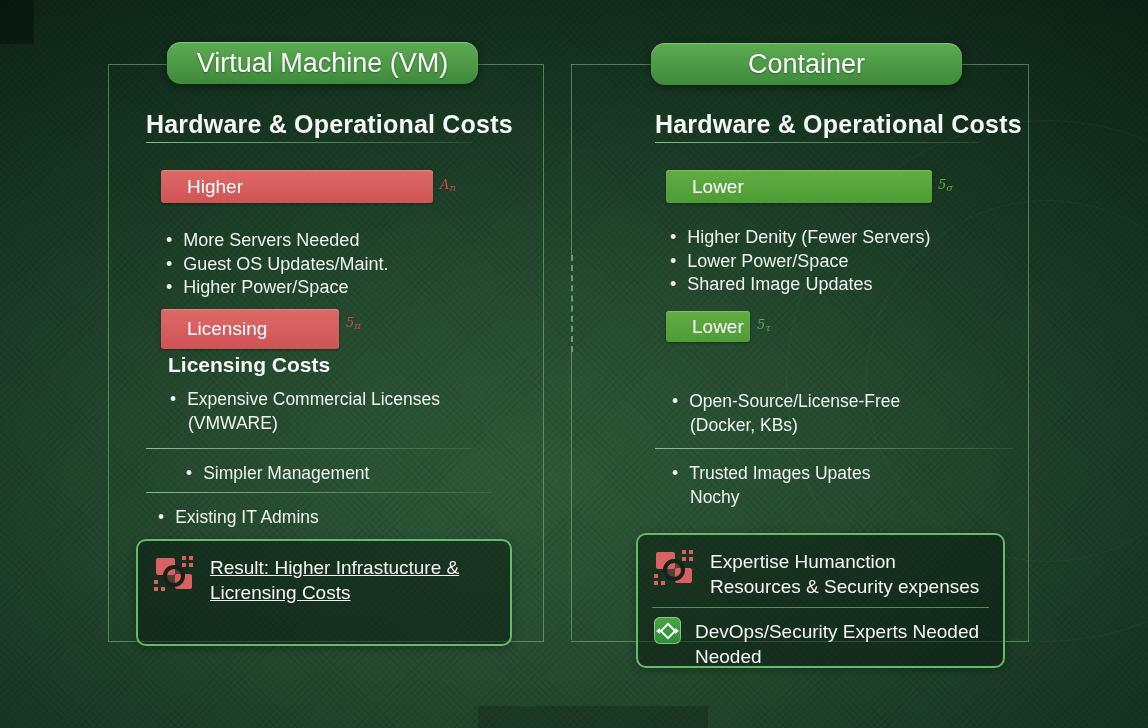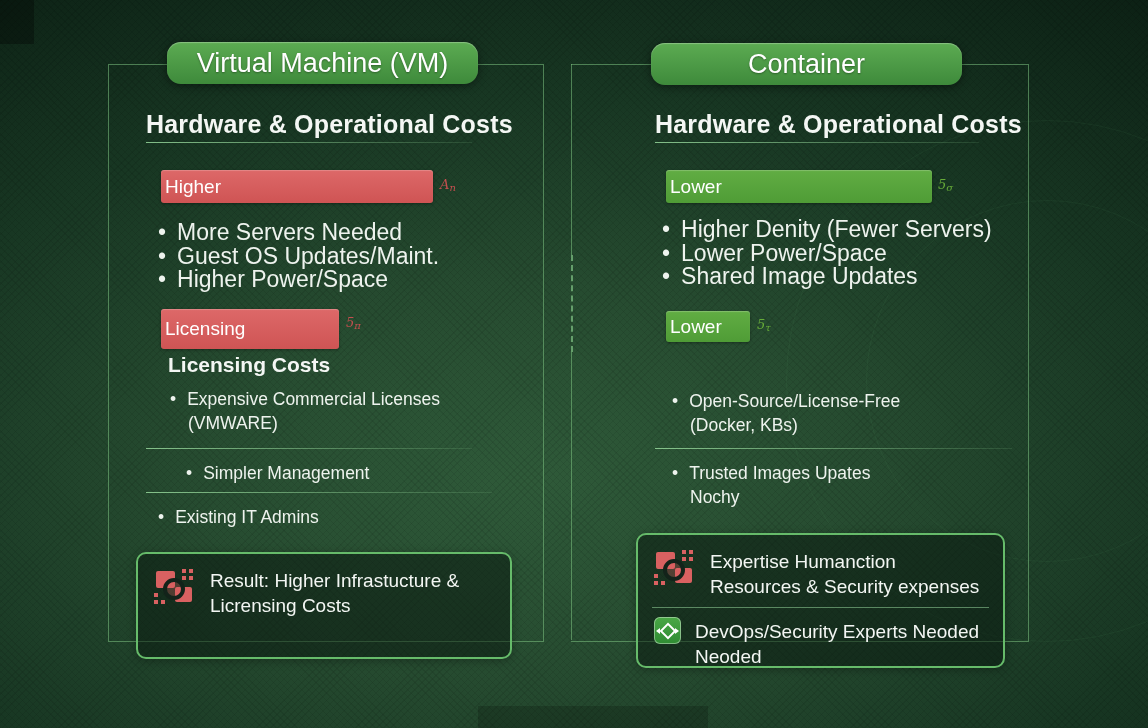--- a/index.html
+++ b/index.html
@@ -29,30 +29,30 @@
     background:linear-gradient(180deg,#5cab52,#3e8a3b);
     box-shadow:0 2px 8px rgba(0,0,0,.45), inset 0 1px 1px rgba(255,255,255,.28);
     display:flex;align-items:center;justify-content:center;
     font-size:27px;color:#fff;text-shadow:0 1px 2px rgba(0,0,0,.35);
   }
   .sec-head{position:absolute;font-size:25px;font-weight:bold;color:#f4f7f4;letter-spacing:.2px;}
   .uline{position:absolute;height:1px;
     background:linear-gradient(90deg, rgba(150,215,155,.85), rgba(150,215,155,.12));}
   
   .bar{position:absolute;display:flex;align-items:center;border-radius:3px;
-    font-size:19px;color:#fff;padding-left:4px;box-sizing:border-box;
+    font-size:19px;color:#fff;padding-left:26px;box-sizing:border-box;
     box-shadow:0 1px 3px rgba(0,0,0,.35), inset 0 1px 1px rgba(255,255,255,.22);}
   .bar.red{background:linear-gradient(180deg,#dd6868,#cf5454);}
   .bar.green{background:linear-gradient(180deg,#61ad43,#4f9c36);}
   .ann{position:absolute;font-family:"DejaVu Serif",serif;font-style:italic;font-size:13px;}
   .ann .ann-sub{font-size:10px;vertical-align:-2px;}
   .ann.red{color:#c44f4f;}
   .ann.green{color:#67ac39;}
   
-  ul.blist{position:absolute;list-style:none;margin:0;padding:0;font-size:23px;}
+  ul.blist{position:absolute;list-style:none;margin:8px;padding:0;font-size:18px;}
   ul.blist li{line-height:23.5px;}
   ul.blist li::before{content:"•";margin-right:11px;}
   .bullet{position:absolute;font-size:17.5px;line-height:23.5px;}
   .bullet::before{content:"•";margin-right:11px;}
   .bullet .l2{display:block;padding-left:18px;}
   .sub-head{position:absolute;font-size:21px;font-weight:bold;color:#f4f7f4;}
   
   .obox{position:absolute;border:2px solid #66bb6a;border-radius:10px;
     background:rgba(8,22,13,.5);box-sizing:border-box;box-shadow:0 2px 10px rgba(0,0,0,.3);}
   .obox-row{display:flex;align-items:flex-start;gap:14px;padding:12px 16px;}
@@ -122,21 +122,21 @@
 
   <div class="sub-head" style="left:168px;top:353px;">Licensing Costs</div>
 
   <div class="bullet" style="left:170px;top:388px;width:300px;"><span>Expensive Commercial Licenses</span><span class="l2">(VMWARE)</span></div>
 
   <div class="uline" style="left:146px;top:448px;width:326px;"></div>
   <div class="bullet" style="left:186px;top:462px;">Simpler Management</div>
   <div class="uline" style="left:146px;top:492px;width:346px;"></div>
   <div class="bullet" style="left:158px;top:506px;">Existing IT Admins</div>
 
-  <div class="obox" style="left:136px;top:552px;width:376px;height:107px;">
+  <div class="obox" style="left:136px;top:539px;width:376px;height:107px;text-decoration:underline;">
     <div class="obox-row">
       <span class="ci">
         <i class="sq-a"></i>
           <i class="sq-b"></i>
           <i class="ring" style="background:rgba(217,97,97,.3);"></i>
         <i class="d" style="left:28px;top:3px;"></i>
           <i class="d" style="left:35px;top:3px;"></i>
         <i class="d" style="left:28px;top:10px;"></i>
           <i class="d" style="left:35px;top:10px;"></i>
         <i class="d" style="left:0px;top:27px;"></i>

